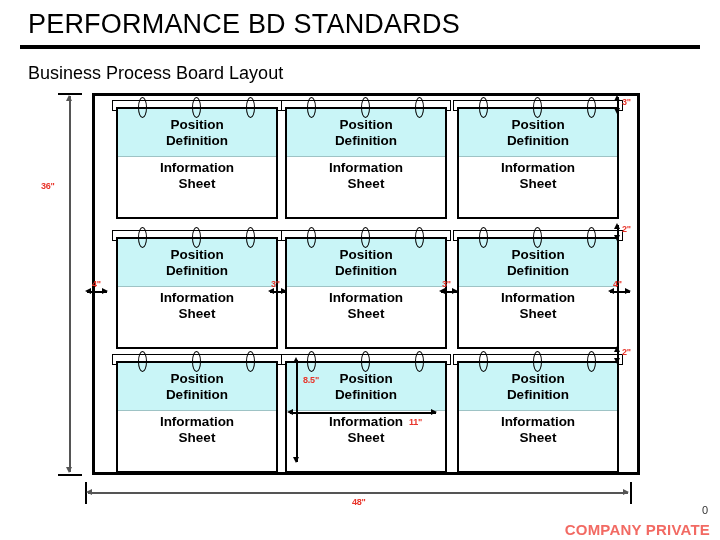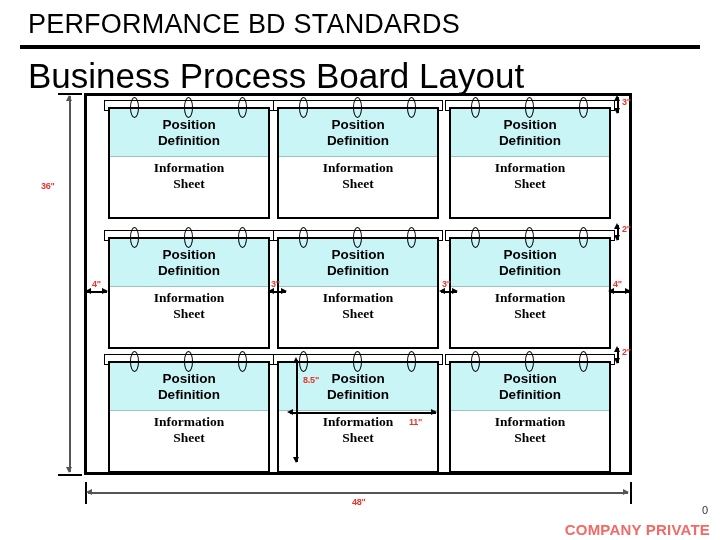--- a/index.html
+++ b/index.html
@@ -36,31 +36,31 @@
     position: absolute;
     left: 20px;
     top: 45px;
     width: 680px;
     height: 4px;
     background: #000000;
   }
   #sub-title {
     position: absolute;
     left: 28px;
-    top: 58px;
-    font-size: 35px;
+    top: 64px;
+    font-size: 18px;
     font-weight: 400;
     white-space: nowrap;
     line-height: 1.0;
   }
 
   
   #board-frame {
     position: absolute;
-    left: 84px;
+    left: 92px;
     top: 93px;
     width: 548px;
     height: 382px;
     border: 3px solid #000000;
     box-sizing: border-box;
     background: #ffffff;
   }
 
   
   .board-row {
@@ -120,21 +120,20 @@
   }
   .card-bottom {
     flex: 1;
     background: #ffffff;
     display: flex;
     flex-direction: column;
     align-items: center;
     justify-content: center;
     box-sizing: border-box;
     padding-bottom: 22px;
-    font-family: Liberation Serif, serif;
   }
   .card-line {
     font-size: 13.5px;
     font-weight: bold;
     line-height: 1.16;
     text-align: center;
     white-space: nowrap;
   }
 
   

